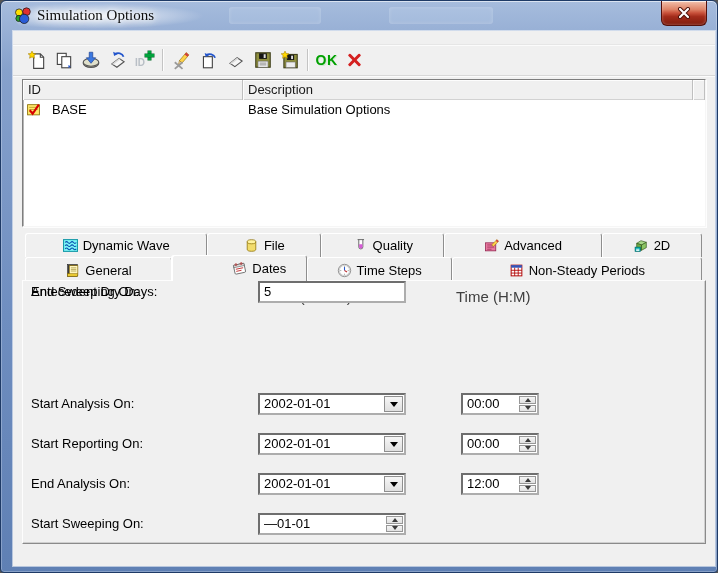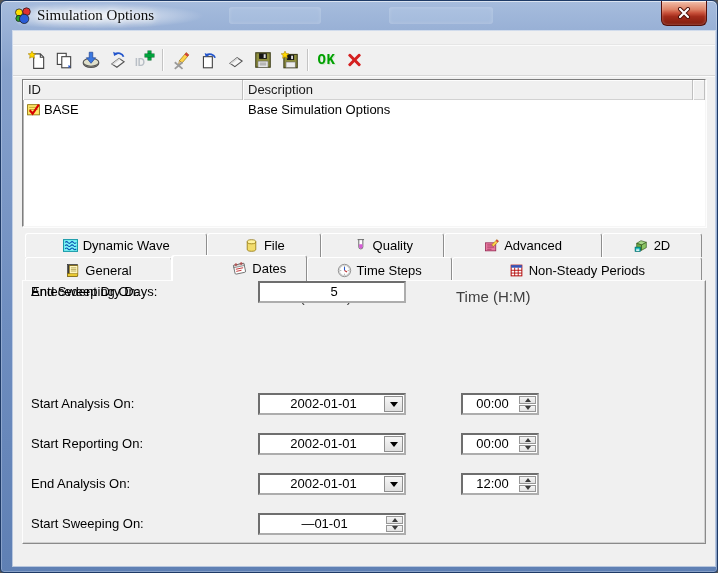--- a/index.html
+++ b/index.html
@@ -32,44 +32,44 @@
   #client { position:absolute; left:12px; top:30px; width:702px; height:535px; background:#F0F0F0;
     box-shadow:0 0 0 1px rgba(255,255,255,.55); overflow:hidden; }
 
   
   #toolbar { position:absolute; left:0; top:13px; right:0; height:32px; display:flex; align-items:center;
     padding-left:10px; border-top:1px solid #E6E6E6; border-bottom:1px solid #D8D8D8;
     box-shadow:inset 0 1px 0 #FBFBFB, 0 1px 0 #FBFBFB; }
   .tbtn { width:27px; height:26px; display:flex; align-items:center; justify-content:center; position:relative; }
   .tsep { width:2px; height:22px; margin:0 4px; border-left:1px solid #C4C4C4; border-right:1px solid #FDFDFD; }
   .ok-label { font-size:14px; font-weight:bold; color:#00A000; letter-spacing:.5px;
-    text-shadow:1px 1px 0 #cfe8cf;font-family:Liberation Mono, monospace; }
+    text-shadow:1px 1px 0 #cfe8cf; }
   .idtxt { font-size:10px; font-weight:bold; color:#B9BFC6; position:absolute; left:4px; bottom:5px; }
   .plus { position:absolute; right:4px; top:4px; width:9px; height:9px; }
   .plus::before { content:""; position:absolute; left:3px; top:0; width:3px; height:9px; background:#00A33C; box-shadow:0 0 0 .5px #046B2B; }
   .plus::after  { content:""; position:absolute; left:0; top:3px; width:9px; height:3px; background:#00A33C; box-shadow:0 0 0 .5px #046B2B; }
   .bigx { position:relative; width:14px; height:14px; }
   .bigx::before,.bigx::after { content:""; position:absolute; left:6px; top:-1px; width:3px; height:16px; background:#D42020; border-radius:1px; }
   .bigx::before { transform:rotate(45deg); } .bigx::after { transform:rotate(-45deg); }
 
   
   #listview { position:absolute; left:9px; top:48px; width:684px; height:148px; background:#fff;
     border:1px solid; border-color:#7E7E7E #F6F6F6 #F6F6F6 #7E7E7E;
     box-shadow:inset 1px 1px 0 #B5B5B5, 1px 1px 0 #FDFDFD; }
   #list-header { display:flex; height:20px; font-size:13px; color:#1a1a1a; }
   .hcell { background:#F0F0F0; line-height:19px; padding-left:5px;
     border-right:1px solid #BFBFBF; box-shadow:inset 1px 1px 0 #FDFDFD, inset 0 -1px 0 #D2D2D2; }
   .hc-id { width:220px; } .hc-desc { flex:1; } .hc-tail { width:12px; padding:0; }
   .lrow { display:flex; height:19px; align-items:center; font-size:13px; color:#000; }
-  .lc-id { width:220px; display:flex; align-items:center; gap:3px; padding-left:3px; }
+  .lc-id { width:220px; display:flex; align-items:center; gap:11px; padding-left:3px; }
   .lc-desc { flex:1; padding-left:5px; }
   .row-ico { width:15px; height:15px; flex:0 0 15px; }
 
   
-  #tabctrl { position:absolute; left:9px; top:200px; width:684px; height:313px;text-align:center; }
+  #tabctrl { position:absolute; left:9px; top:200px; width:684px; height:313px; }
   .trow { position:absolute; left:3px; right:4px; display:flex; }
   #trow1 { top:0; height:26px; } #trow2 { top:24px; height:28px; }
   .tab { margin-top:2px; height:24px; background:#F0F0F0; display:flex; align-items:center; justify-content:center;
     gap:5px; font-size:13px; color:#000; border-top:1px solid #fff; border-left:1px solid #fff;
     border-right:1px solid #8E8E8E; border-radius:3px 3px 0 0; z-index:2; position:relative; }
   #trow2 .tab { height:26px; }
   .tab.sel { margin-top:0; height:29px; z-index:4; box-shadow:-1px 0 0 #fff;padding-left:40px; }
   .t-dw{width:184px} .t-file{width:115px} .t-qual{width:124px} .t-adv{width:159px} .t-2d{width:101px}
   .t-gen{width:152px} .t-dates{width:138px} .t-ts{width:150px} .t-nsp{width:259px}
   .tico { width:15px; height:15px; }

